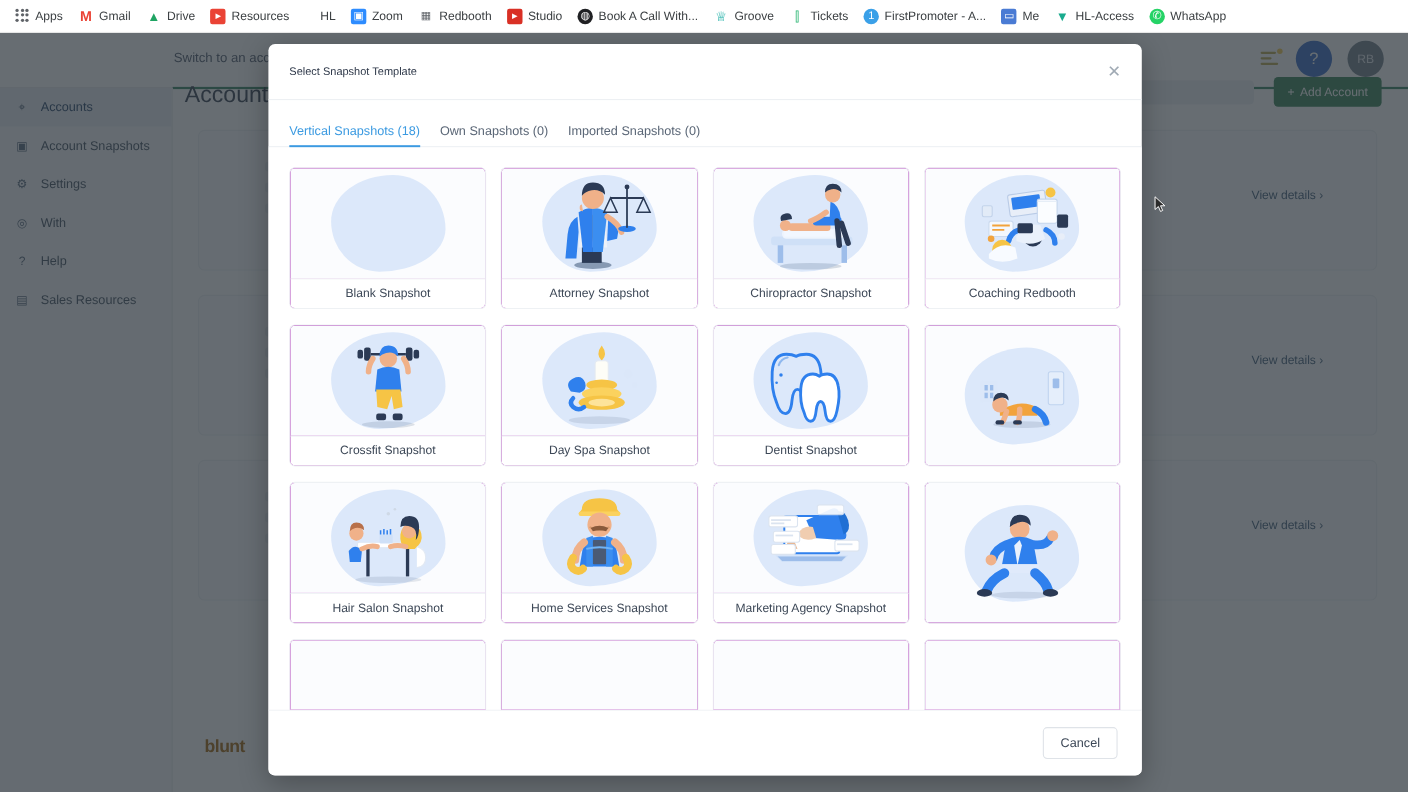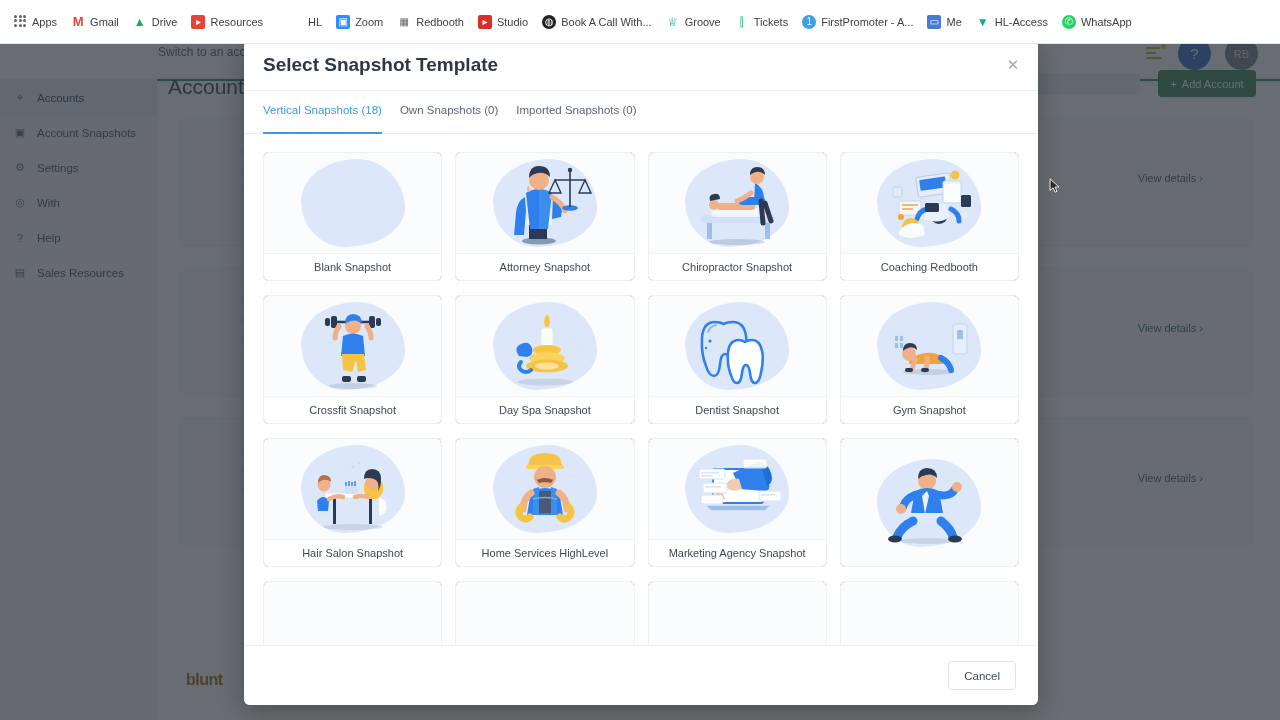--- a/index.html
+++ b/index.html
@@ -7,21 +7,21 @@
     margin: 0; padding: 0;
     width: 1280px; height: 720px;
     overflow: hidden;
     font-family: "Liberation Sans", sans-serif;
     background: #ffffff;
   }
 
   
   .bookmarks-bar {
     position: absolute; top: 0; left: 0;
-    width: 1280px; height: 44px;
+    width: 1280px; height: 30px;
     background: #ffffff;
     display: flex; align-items: center;
     padding-left: 6px;
     border-bottom: 1px solid #e6e6e6;
     z-index: 60;
   }
   .bm {
     display: flex; align-items: center;
     height: 20px; padding: 0 7px;
     font-size: 11px; color: #3c4043;
@@ -143,29 +143,29 @@
     background: #ffffff; border-radius: 6px;
     box-shadow: 0 6px 26px rgba(0,0,0,0.28);
     z-index: 20; overflow: hidden;
     display: flex; flex-direction: column;
   }
   .modal-head {
     height: 51px; flex: 0 0 51px; position: relative;
     border-bottom: 1px solid #edf0f3;
     display: flex; align-items: center;
   }
-  .modal-title { font-size: 19px; color: #2d3748; padding-left: 19px; font-weight: bold; }
+  .modal-title { font-size: 10px; color: #2d3748; padding-left: 19px; }
   .modal-close {
     position: absolute; right: 15px; top: 15px;
     width: 20px; height: 20px; color: #a0aab4; font-size: 15px;
     display:flex; align-items:center; justify-content:center;
   }
   .tabs {
     height: 30px; flex: 0 0 30px; position: relative;
-    padding: 0 19px; display: flex; gap: 0;
+    padding: 0 19px; display: flex; align-items: flex-end; gap: 0;
     border-bottom: 1px solid #e9edf1; margin-top: 13px;
   }
   .tab {
     font-size: 11.5px; color: #5a6676; padding: 0 9px 7px 9px;
     position: relative; white-space: nowrap;
   }
   .tab:first-child { padding-left: 0; }
   .tab.active { color: #3b9ae1; }
   .tab.active::after {
     content:""; position:absolute; left:0; right:9px; bottom:-1px;
@@ -327,21 +327,21 @@
     <span>Gmail</span>
   </div>
   <div class="bm">
     <span class="glyph g-drive">▲</span>
     <span>Drive</span>
   </div>
   <div class="bm">
     <span class="glyph g-red">▸</span>
     <span>Resources</span>
   </div>
-  <div class="bm" style="margin-left:31px">
+  <div class="bm" style="margin-left:14px">
     <span>HL</span>
   </div>
   <div class="bm">
     <span class="glyph g-blue">▣</span>
     <span>Zoom</span>
   </div>
   <div class="bm">
     <span class="glyph g-plain">▦</span>
     <span>Redbooth</span>
   </div>
@@ -560,21 +560,20 @@
             <path d="M40 64 q14 -10 28 -6 l8 3 -2 7 -34 0z" fill="#f2a33c"></path>
             <circle cx="40" cy="58" r="7" fill="#f0b189"></circle>
             <path d="M34 55 q0 -8 7 -8 q7 0 7 7 q-4 -4 -9 -2 q-3 1 -5 3z" fill="#2b3a55"></path>
             <path d="M46 64 q-2 8 -4 10" stroke="#f0b189" stroke-width="5" fill="none" stroke-linecap="round"></path>
             <path d="M58 62 q0 10 -2 12" stroke="#f0b189" stroke-width="5" fill="none" stroke-linecap="round"></path>
             <path d="M72 62 q8 4 10 12" stroke="#2f80ed" stroke-width="6" fill="none" stroke-linecap="round"></path>
             <rect x="36" y="72" width="8" height="4" rx="2" fill="#2b3a55"></rect>
             <rect x="52" y="72" width="8" height="4" rx="2" fill="#2b3a55"></rect>
           </svg>
         </div>
-        <div class="card-label">Gym Snapshot</div>
       </div>
 
       <div class="card">
         <div class="card-art">
           <div class="blob"></div>
           <svg class="art-svg" viewBox="0 0 120 100">
             <ellipse cx="60" cy="88" rx="30" ry="3" fill="#2f4a6b" opacity="0.12"></ellipse>
             <rect x="32" y="54" width="54" height="5" rx="1.5" fill="#ffffff" stroke="#dde6f2"></rect>
             <rect x="40" y="59" width="3" height="26" fill="#2b3a55"></rect>
             <rect x="76" y="59" width="3" height="26" fill="#2b3a55"></rect>
@@ -609,21 +608,21 @@
             <rect x="53" y="52" width="14" height="22" rx="2" fill="#4a5a75"></rect>
             <path d="M48 50 l6 -2 l0 28 -6 0z" fill="#3b8ef0"></path>
             <path d="M72 50 l-6 -2 l0 28 6 0z" fill="#3b8ef0"></path>
             <path d="M46 54 q-8 6 -8 16" stroke="#f0b189" stroke-width="7" fill="none" stroke-linecap="round"></path>
             <path d="M74 54 q8 6 8 16" stroke="#f0b189" stroke-width="7" fill="none" stroke-linecap="round"></path>
             <path d="M36 68 q-4 6 0 10 q5 4 9 0" stroke="#f6c445" stroke-width="7" fill="none" stroke-linecap="round"></path>
             <path d="M84 68 q4 6 0 10 q-5 4 -9 0" stroke="#f6c445" stroke-width="7" fill="none" stroke-linecap="round"></path>
             <path d="M48 60 q12 -3 24 0" stroke="#6fb2f5" stroke-width="1.6" fill="none"></path>
           </svg>
         </div>
-        <div class="card-label">Home Services HighLevel</div>
+        <div class="card-label">Home Services Snapshot</div>
       </div>
 
       <div class="card">
         <div class="card-art">
           <div class="blob"></div>
           <svg class="art-svg" viewBox="0 0 120 100">
             <rect x="36" y="30" width="50" height="34" rx="2" fill="#ffffff" stroke="#2f80ed" stroke-width="1.8"></rect>
             <path d="M28 66 h66 l-6 6 h-54z" fill="#cfe0f7"></path>
             <path d="M30 67 h62 l-4 4 h-54z" fill="#9dbdea"></path>
             <path d="M56 34 l22 -10 q6 -3 8 3 l6 18 q2 7 -5 7 l-24 -2z" fill="#2f80ed"></path>

